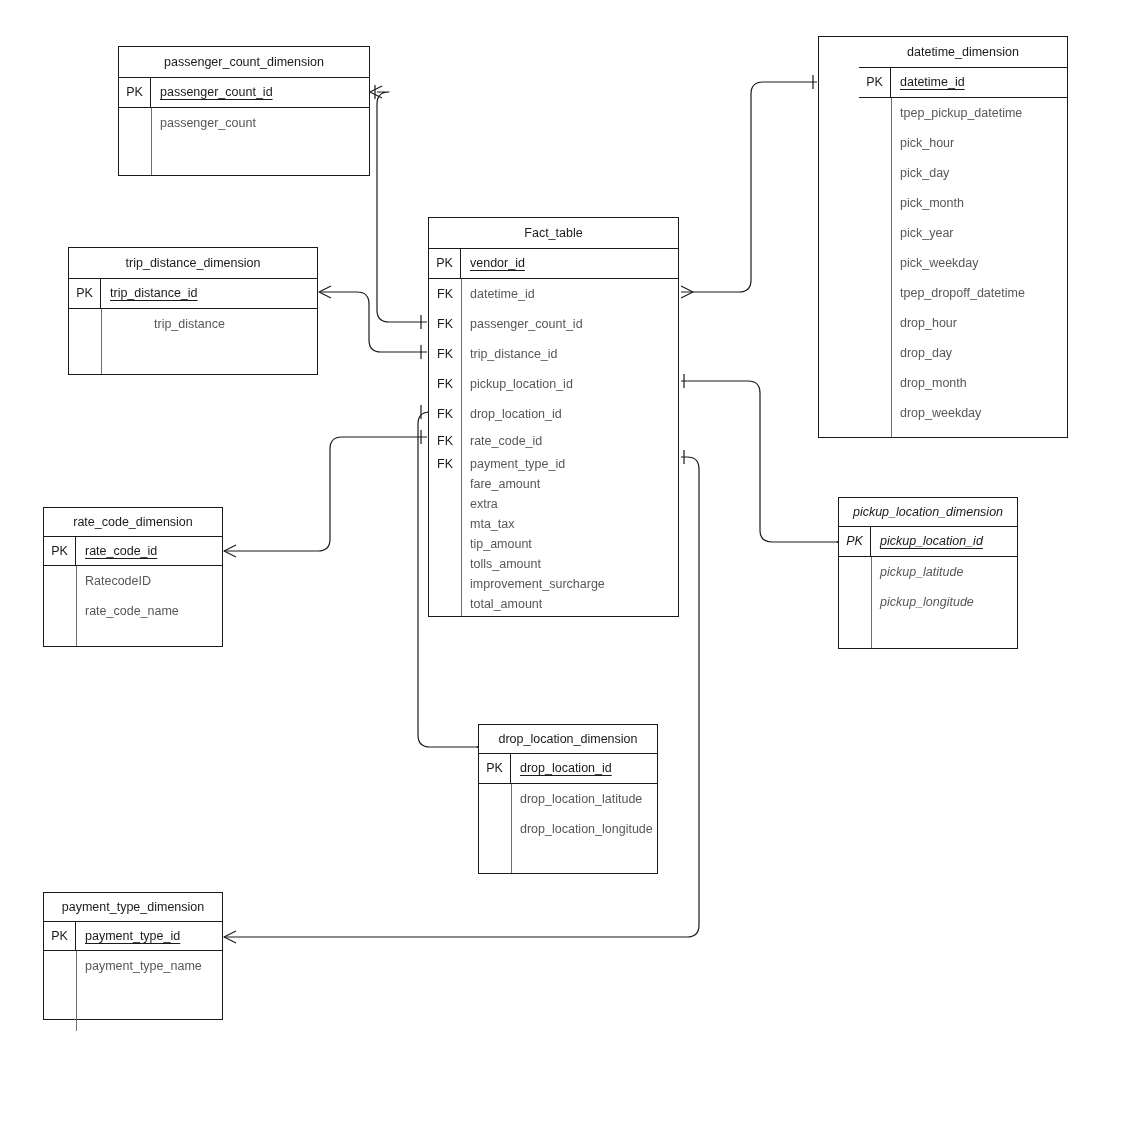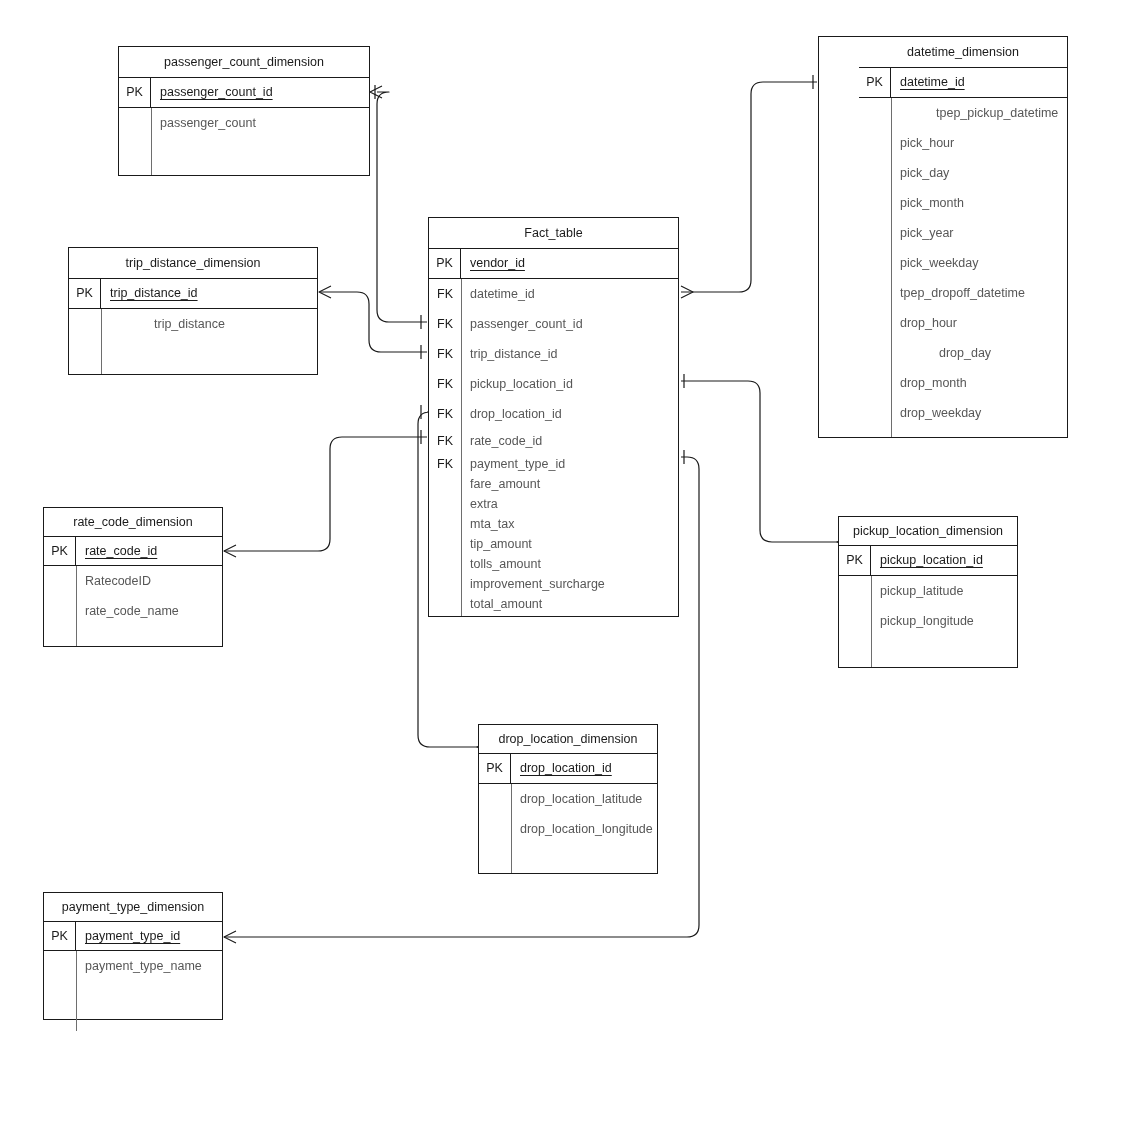--- a/index.html
+++ b/index.html
@@ -182,21 +182,21 @@
         </div>
       </div>
       <div class="entity" style="left: 818px; top: 36px; width: 250px; height: 402px; padding-left: 40px;">
         <div class="entity-title" style="height: 31px;">datetime_dimension</div>
         <div class="pk-row" style="height: 30px;">
           <div class="key-cell" style="width: 32px;">PK</div>
           <div class="pk-name">datetime_id</div>
         </div>
         <div class="attr-body" style="height: 339px;">
           <div class="attr-divider" style="left: 32px;"></div>
-          <div class="attr-row" style="height: 30px; gap: 36px;">
+          <div class="attr-row" style="height: 30px;">
             <div class="attr-key" style="width: 32px;"></div>
             <div class="attr-name">tpep_pickup_datetime</div>
           </div>
           <div class="attr-row" style="height: 30px;">
             <div class="attr-key" style="width: 32px;"></div>
             <div class="attr-name">pick_hour</div>
           </div>
           <div class="attr-row" style="height: 30px;">
             <div class="attr-key" style="width: 32px;"></div>
             <div class="attr-name">pick_day</div>
@@ -214,21 +214,21 @@
             <div class="attr-name">pick_weekday</div>
           </div>
           <div class="attr-row" style="height: 30px;">
             <div class="attr-key" style="width: 32px;"></div>
             <div class="attr-name">tpep_dropoff_datetime</div>
           </div>
           <div class="attr-row" style="height: 30px;">
             <div class="attr-key" style="width: 32px;"></div>
             <div class="attr-name">drop_hour</div>
           </div>
-          <div class="attr-row" style="height: 30px; gap: 39px;">
+          <div class="attr-row" style="height: 30px;">
             <div class="attr-key" style="width: 32px;"></div>
             <div class="attr-name">drop_day</div>
           </div>
           <div class="attr-row" style="height: 30px;">
             <div class="attr-key" style="width: 32px;"></div>
             <div class="attr-name">drop_month</div>
           </div>
           <div class="attr-row" style="height: 30px; align-items: center;">
             <div class="attr-key" style="width: 32px;"></div>
             <div class="attr-name">drop_weekday</div>
@@ -326,21 +326,21 @@
           <div class="attr-row" style="height: 30px;">
             <div class="attr-key" style="width: 32px;"></div>
             <div class="attr-name">RatecodeID</div>
           </div>
           <div class="attr-row" style="height: 30px;">
             <div class="attr-key" style="width: 32px;"></div>
             <div class="attr-name">rate_code_name</div>
           </div>
         </div>
       </div>
-      <div class="entity" style="left: 838px; top: 516px; width: 180px; height: 152px;">
+      <div class="entity" style="left: 838px; top: 497px; width: 180px; height: 152px; font-style: italic;">
         <div class="entity-title" style="height: 29px;">pickup_location_dimension</div>
         <div class="pk-row" style="height: 30px;">
           <div class="key-cell" style="width: 32px;">PK</div>
           <div class="pk-name">pickup_location_id</div>
         </div>
         <div class="attr-body" style="height: 91px;">
           <div class="attr-divider" style="left: 32px;"></div>
           <div class="attr-row" style="height: 30px;">
             <div class="attr-key" style="width: 32px;"></div>
             <div class="attr-name">pickup_latitude</div>

